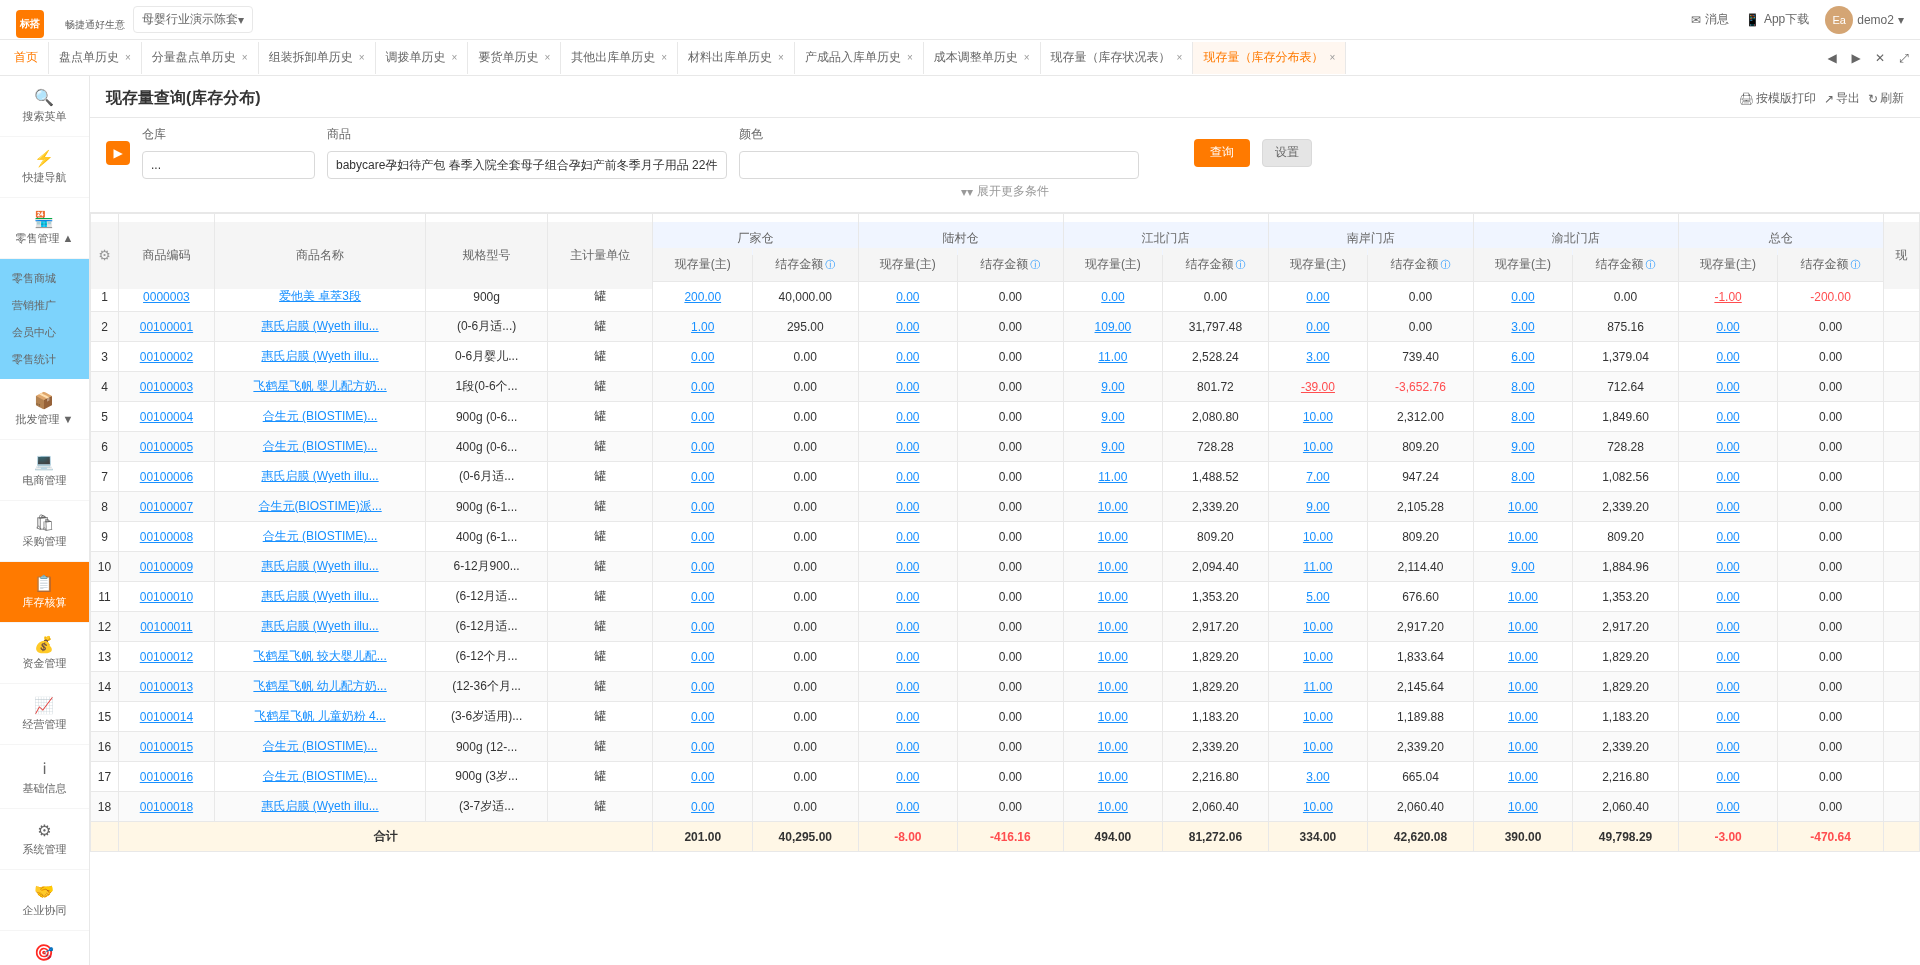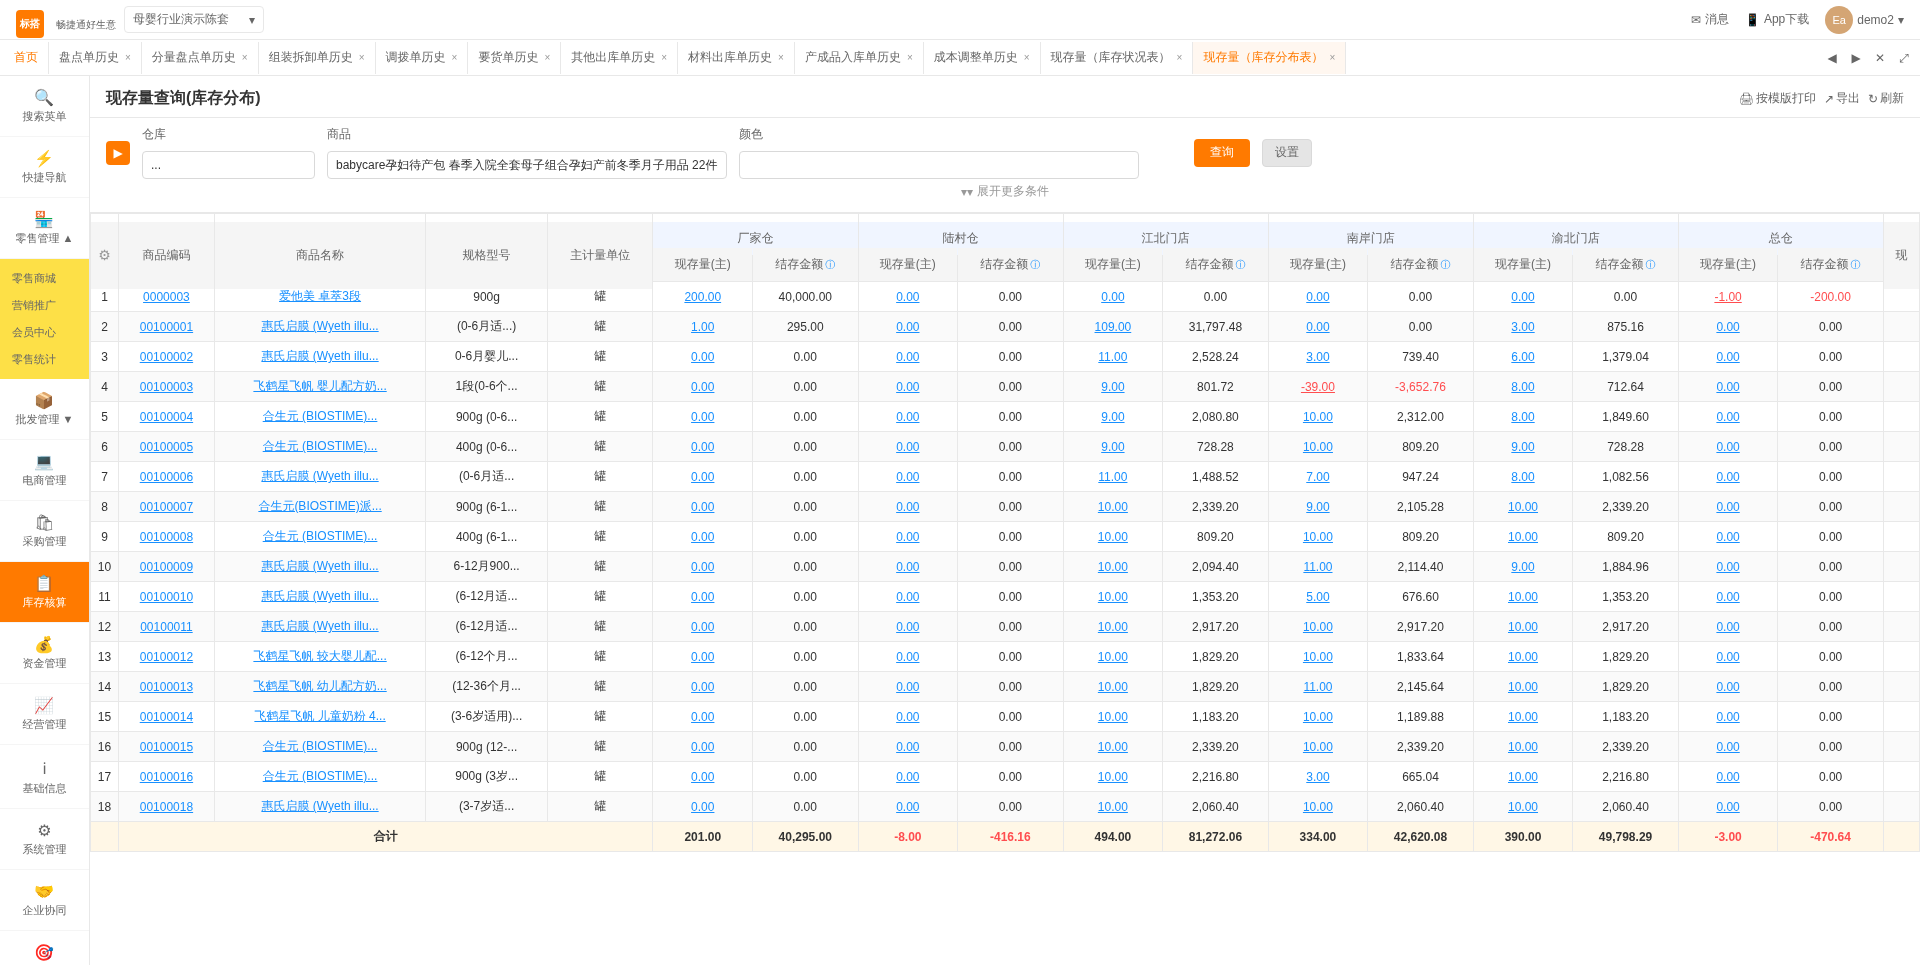--- a/index.html
+++ b/index.html
@@ -1,24 +1,24 @@
 <!DOCTYPE html>
 <html><head>
   <meta charset="utf-8">
   <style>
     * { box-sizing: border-box; margin: 0; padding: 0; }
     body { font-family: "Microsoft YaHei", "PingFang SC", sans-serif; font-size: 12px; background: #f5f5f5; color: #333; overflow: hidden; }
     
     
     .top-bar { height: 40px; background: #fff; display: flex; align-items: center; justify-content: space-between; padding: 0 16px; border-bottom: 1px solid #e8e8e8; }
     .top-bar-left { display: flex; align-items: center; gap: 8px; }
-    .logo-area { display: flex; align-items: center; gap: 12px; margin-top: 9px; }
+    .logo-area { display: flex; align-items: center; gap: 21px; margin-top: 9px; }
     .logo-icon { width: 28px; height: 28px; background: #ff7a00; border-radius: 4px; display: flex; align-items: center; justify-content: center; color: white; font-size: 10px; font-weight: bold; }
     .logo-text { font-size: 10px; color: #666; line-height: 1.3; }
-    .industry-selector { display: flex; align-items: center; gap: 20px; color: #666; font-size: 12px; cursor: pointer; padding: 4px 8px; border: 1px solid #e8e8e8; border-radius: 4px; }
+    .industry-selector { display: flex; align-items: center; gap: 0; color: #666; font-size: 12px; cursor: pointer; padding: 4px 8px; border: 1px solid #e8e8e8; border-radius: 4px; }
     .top-bar-right { display: flex; align-items: center; gap: 16px; }
     .top-right-item { display: flex; align-items: center; gap: 4px; color: #666; font-size: 12px; cursor: pointer; }
     .avatar { width: 28px; height: 28px; border-radius: 50%; background: #d4a574; display: flex; align-items: center; justify-content: center; color: white; font-size: 11px; }
 
     
     .nav-tabs { height: 36px; background: #fff; display: flex; align-items: center; border-bottom: 1px solid #e8e8e8; overflow: hidden; padding: 0 4px; }
     .nav-tab { display: flex; align-items: center; gap: 4px; padding: 0 10px; height: 32px; font-size: 12px; color: #666; cursor: pointer; white-space: nowrap; border-right: 1px solid #e8e8e8; flex-shrink: 0; }
     .nav-tab.active { color: #ff7a00; background: #fff7f0; font-weight: 500; }
     .nav-tab .close-x { color: #999; font-size: 10px; margin-left: 2px; }
     .nav-tab.home { color: #ff7a00; font-weight: 500; }
@@ -27,21 +27,21 @@
 
     
     .main-layout { display: flex; height: calc(965px - 76px); }
 
     
     .sidebar { width: 90px; background: #fff; border-right: 1px solid #e8e8e8; display: flex; flex-direction: column; overflow-y: auto; }
     .sidebar-item { padding: 12px 8px; text-align: center; cursor: pointer; color: #666; font-size: 12px; border-bottom: 1px solid #f5f5f5; }
     .sidebar-item.active { color: #fff; background: #ff7a00; }
     .sidebar-item .icon { font-size: 16px; margin-bottom: 2px; }
     .sidebar-item .label { font-size: 11px; }
-    .sidebar-sub { padding: 6px 0; background: #fde047; }
+    .sidebar-sub { padding: 6px 0; background: #7dd3fc; }
     .sidebar-sub-item { padding: 6px 12px; cursor: pointer; color: #666; font-size: 11px; }
 
     
     .content { flex: 1; overflow: hidden; display: flex; flex-direction: column; }
 
     
     .page-header { background: #fff; padding: 12px 16px 0; border-bottom: 1px solid #e8e8e8; }
     .page-title-row { display: flex; align-items: center; justify-content: space-between; margin-bottom: 8px; }
     .page-title { font-size: 16px; font-weight: 600; color: #333; }
     .header-actions { display: flex; gap: 8px; align-items: center; }

